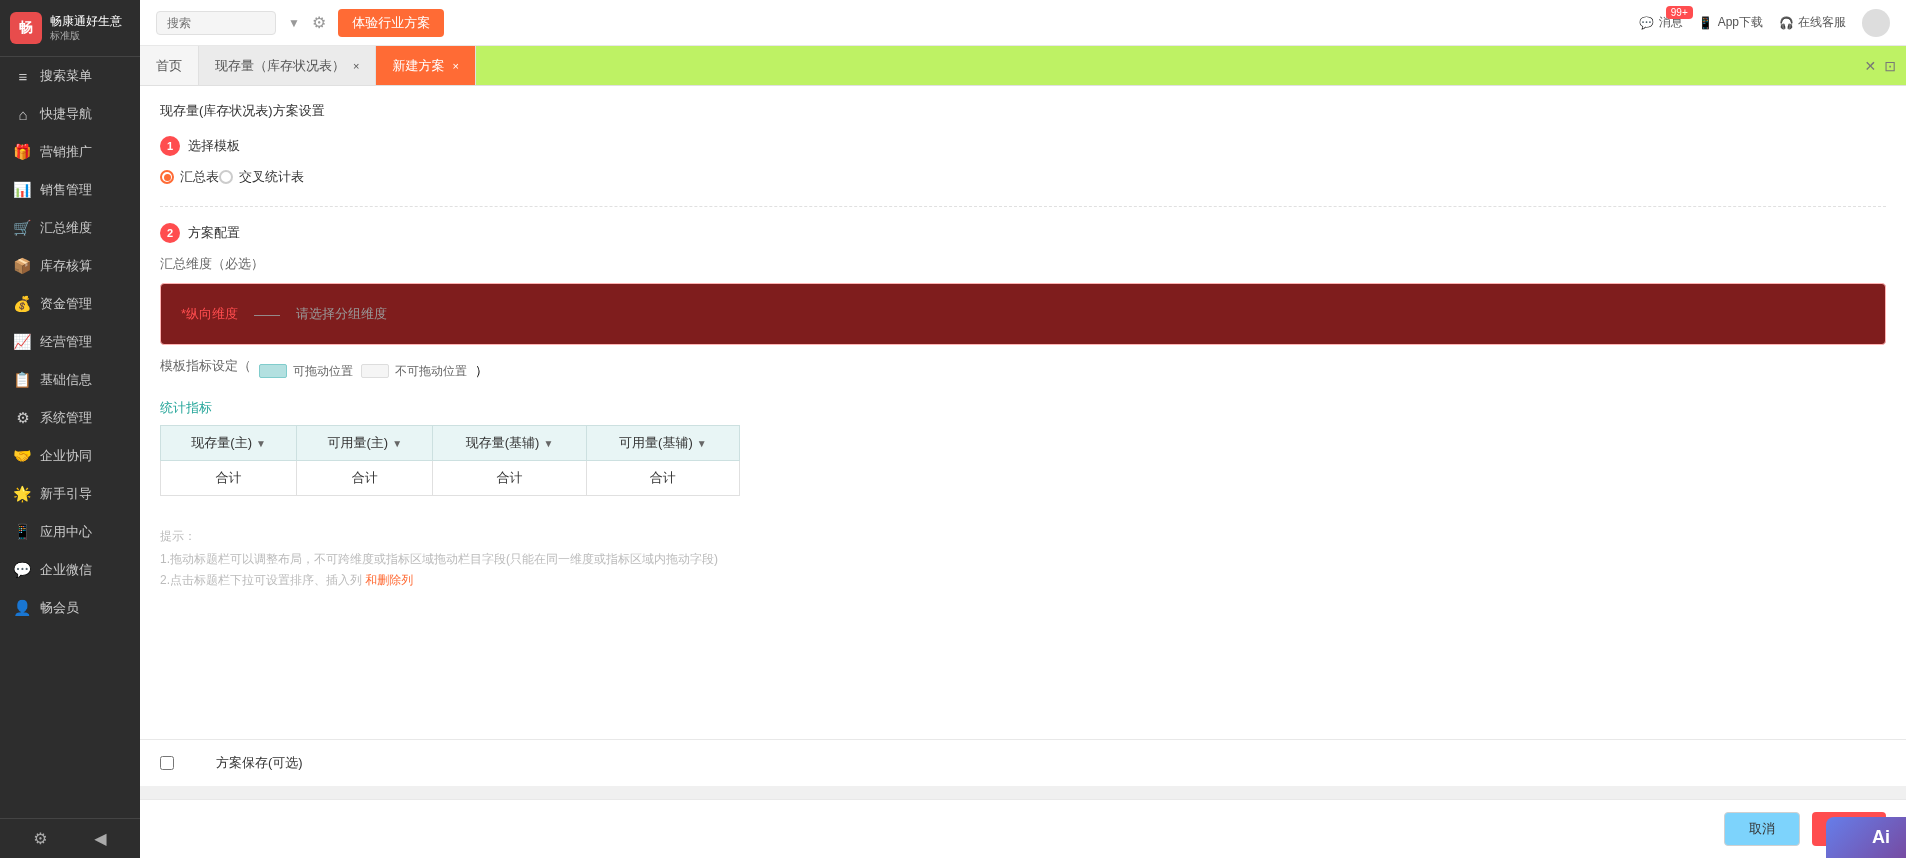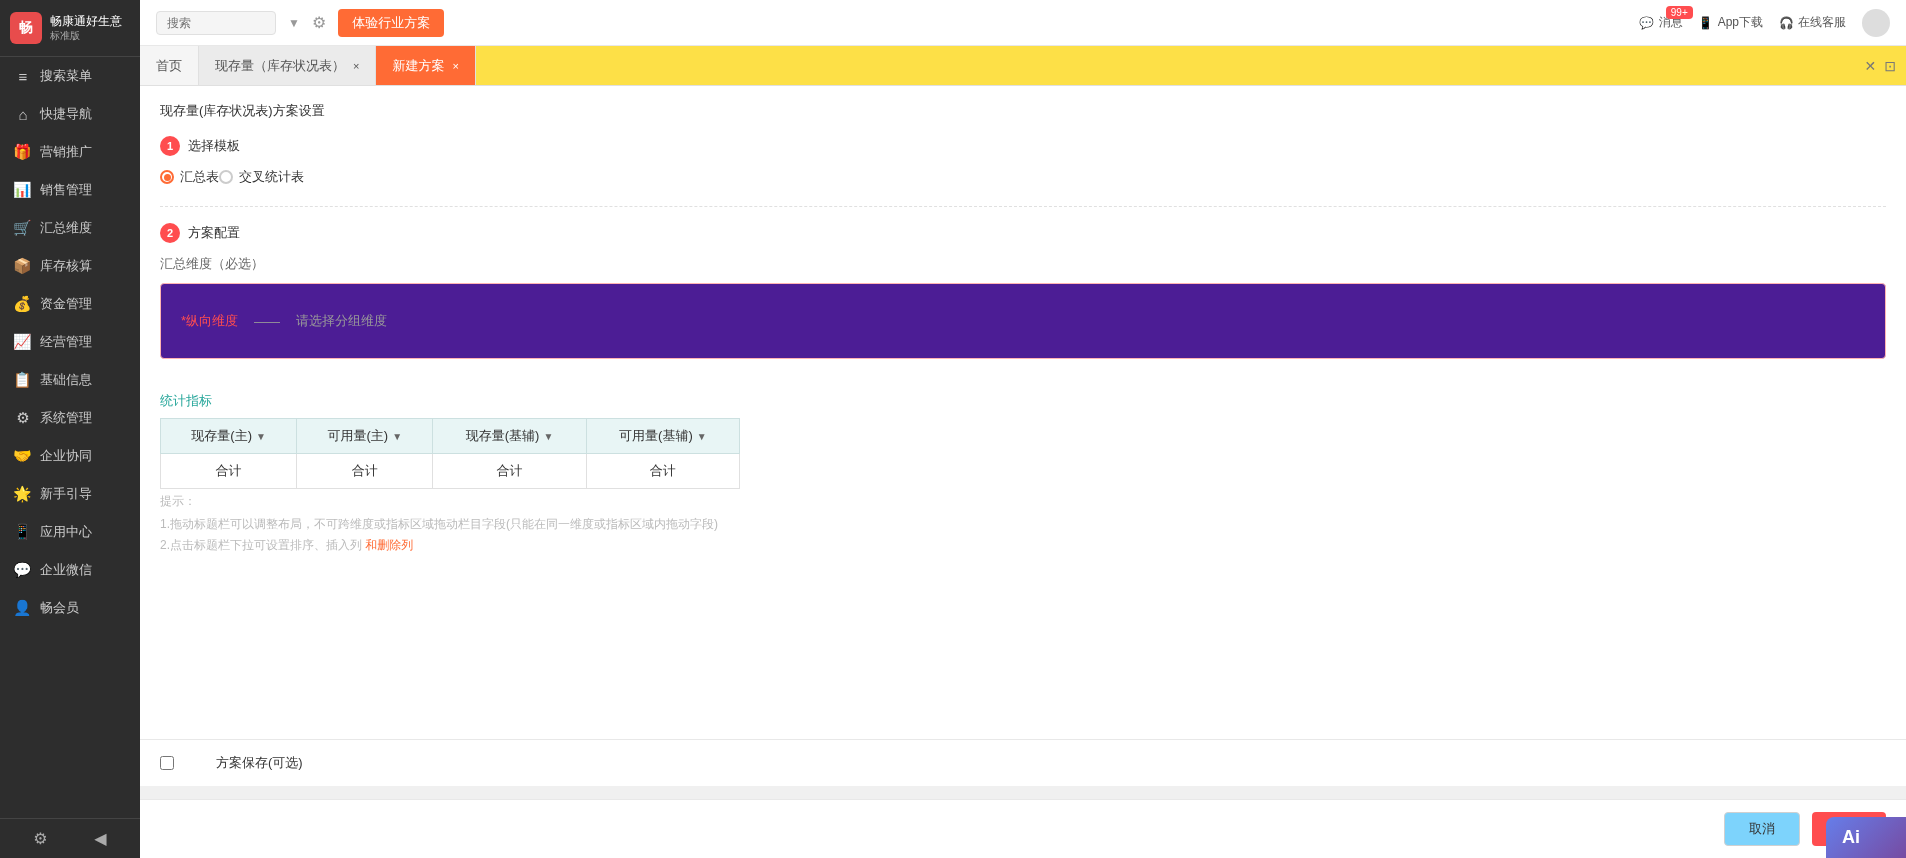--- a/index.html
+++ b/index.html
@@ -113,21 +113,21 @@
     }
     .topbar-avatar {
       width: 28px;
       height: 28px;
       background: #ddd;
       border-radius: 50%;
     }
 
     
     .tabbar {
-      background: #fde047;
+      background: #bef264;
       height: 40px;
       display: flex;
       align-items: stretch;
       padding: 0;
       border-bottom: 1px solid #e0e0e0;
       flex-shrink: 0;
     }
     .tab {
       display: flex;
       align-items: center;
@@ -249,25 +249,25 @@
 
     
     .config-label {
       font-size: 13px;
       color: #666;
       margin-bottom: 10px;
     }
 
     
     .dimension-box {
-      background: #4c1d95;
+      background: #7f1d1d;
       border: 1px solid #ffb3b3;
       border-radius: 4px;
-      padding: 28px 20px;
-      margin-bottom: 33px;
+      padding: 21px 20px;
+      margin-bottom: 12px;
     }
     .dimension-row {
       display: flex;
       align-items: center;
       gap: 16px;
     }
     .dimension-required {
       color: #ff4d4f;
       font-size: 13px;
     }
@@ -331,21 +331,21 @@
       padding: 8px 14px;
       font-size: 13px;
       text-align: center;
       color: #333;
       background: #fff;
     }
     .chevron-down { font-size: 10px; color: #666; cursor: pointer; }
 
     
     .tips-section {
-      margin-top: 4px;
+      margin-top: 32px;
       color: #bbb;
       font-size: 12px;
     }
     .tips-title { margin-bottom: 6px; }
     .tips-item { margin-bottom: 4px; }
     .tips-highlight { color: #ff6b35; }
 
     
     .save-section {
       display: flex;
@@ -399,21 +399,21 @@
       right: 0;
       bottom: 0;
       background: linear-gradient(135deg, #667eea 0%, #764ba2 100%);
       color: white;
       padding: 10px 16px;
       font-size: 18px;
       font-weight: bold;
       cursor: pointer;
       border-radius: 8px 0 0 0;
       min-width: 80px;
-      text-align: left;
+      text-align: right;
     }
 
     
     .sidebar-wrapper { position: relative; }
   </style>
 </head>
 <body>
 
 <div class="sidebar sidebar-wrapper">
   <div class="sidebar-logo">
@@ -567,20 +567,32 @@
         <div class="config-label">汇总维度（必选）</div>
 
         <div class="dimension-box">
           <div class="dimension-row">
             <span class="dimension-required">*纵向维度</span>
             <span class="dimension-dash">——</span>
             <span class="dimension-placeholder">请选择分组维度</span>
           </div>
         </div>
 
+        <div style="display:flex; align-items:center; gap:8px; margin-bottom:14px;">
+          <span class="metrics-label">模板指标设定（</span>
+          <div class="legend-item">
+            <div class="legend-box legend-draggable"></div>
+            <span>可拖动位置</span>
+          </div>
+          <div class="legend-item">
+            <div class="legend-box legend-non-draggable"></div>
+            <span>不可拖动位置</span>
+          </div>
+          <span>）</span>
+        </div>
 
         <div class="stats-section">
           <div class="stats-label">统计指标</div>
           <table class="stats-table">
             <thead>
               <tr>
                 <th>
                   <div class="col-header">
                     <span>现存量(主)</span>
                     <span class="chevron-down">▼</span>

